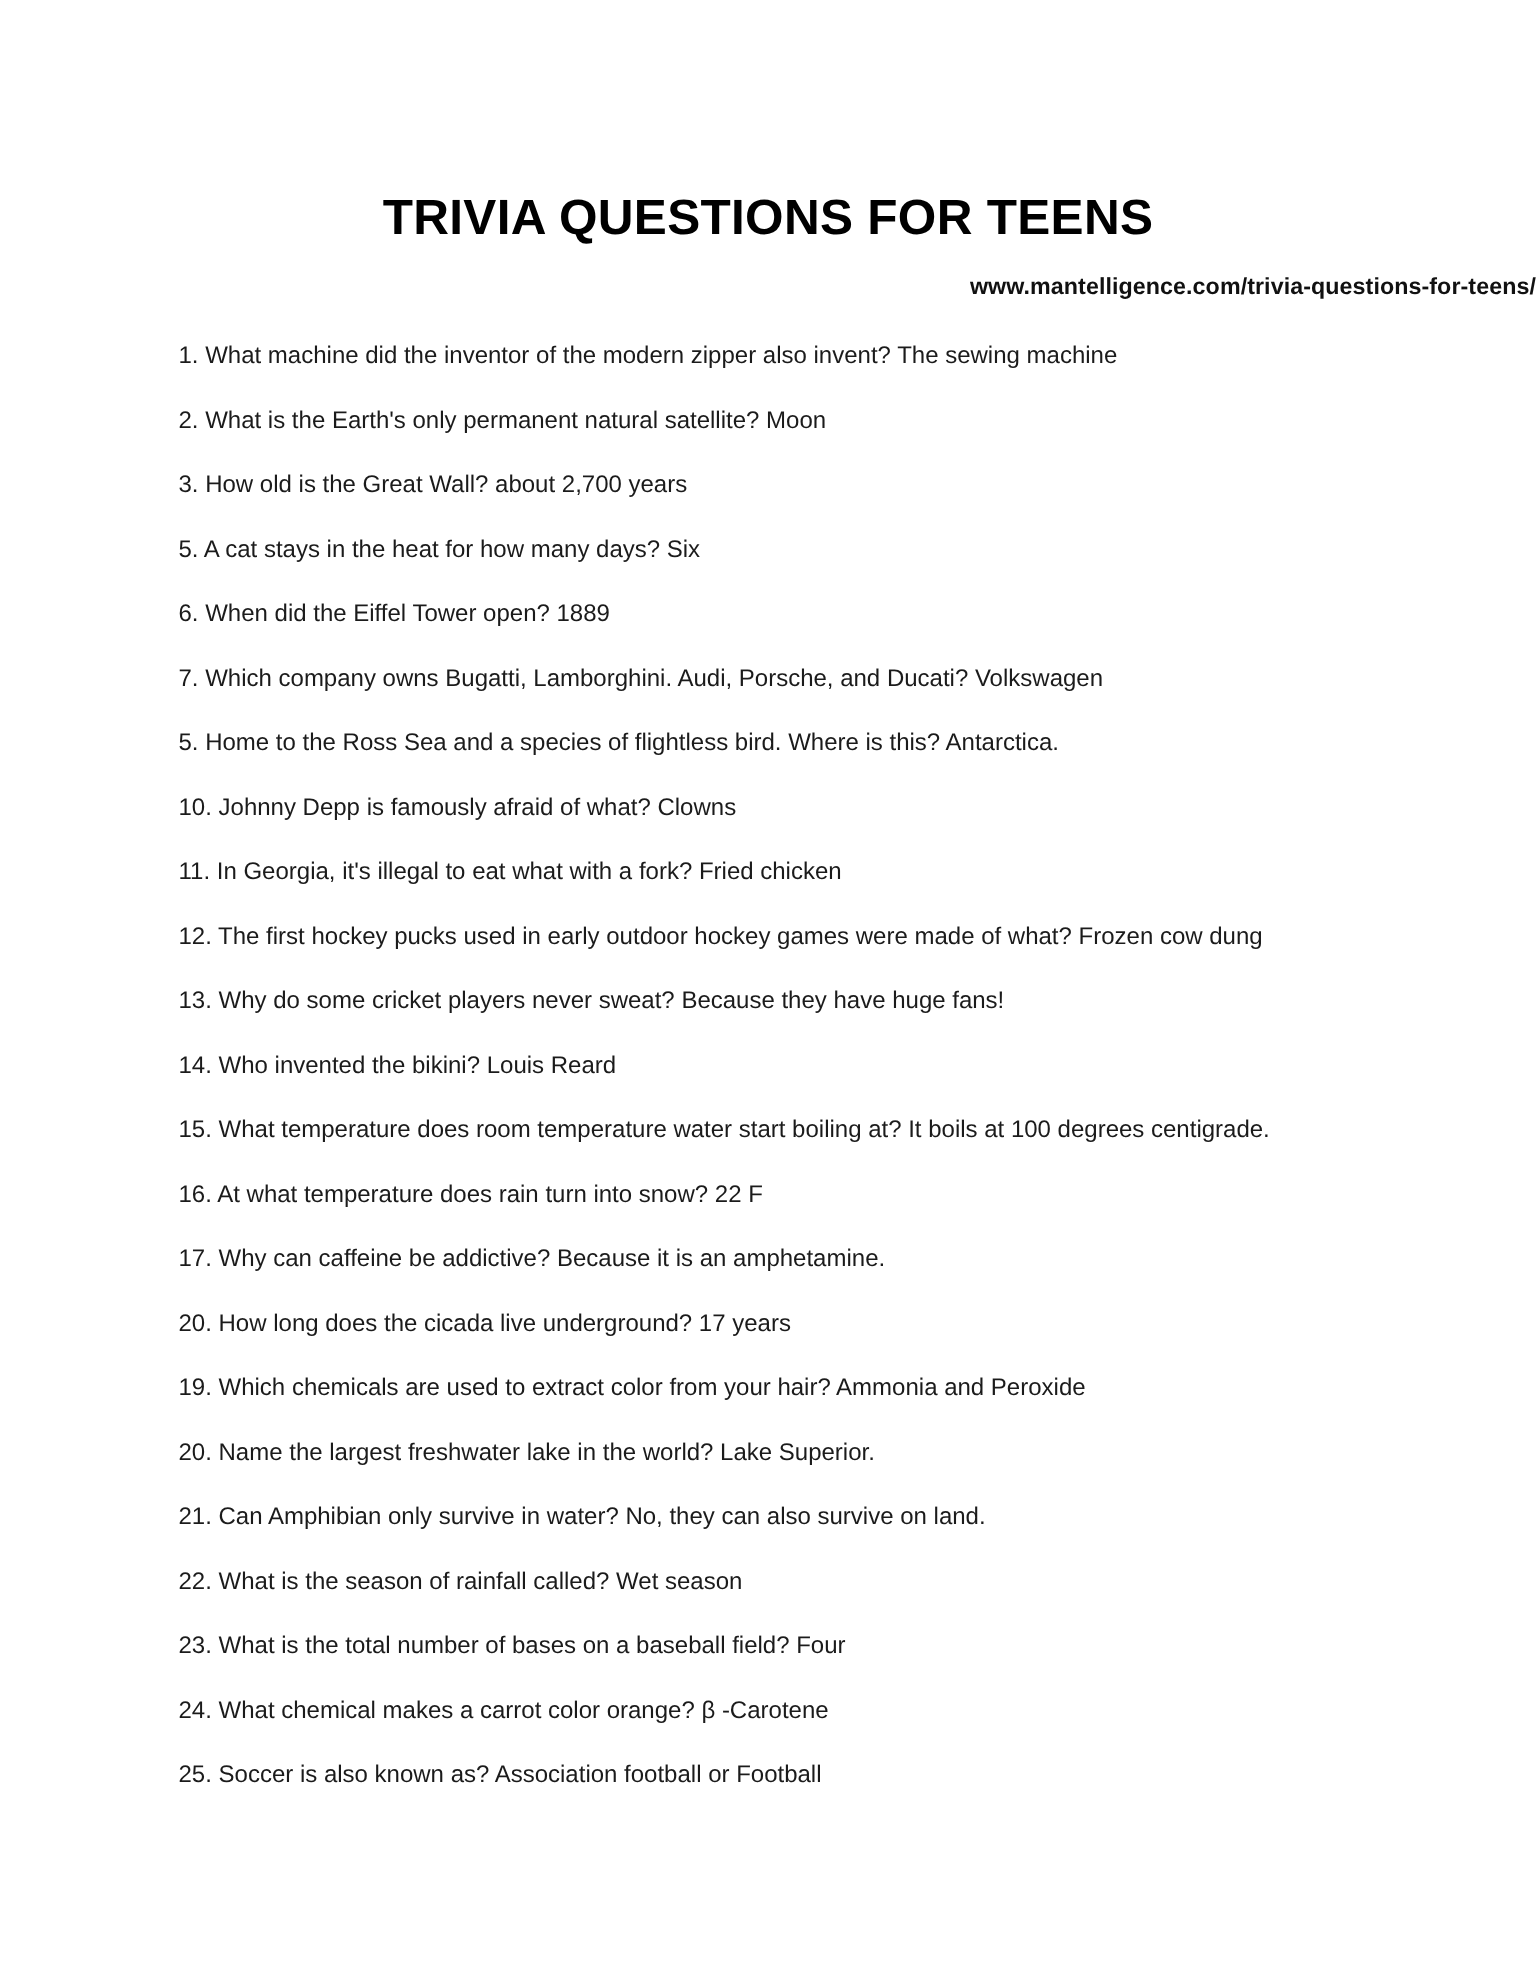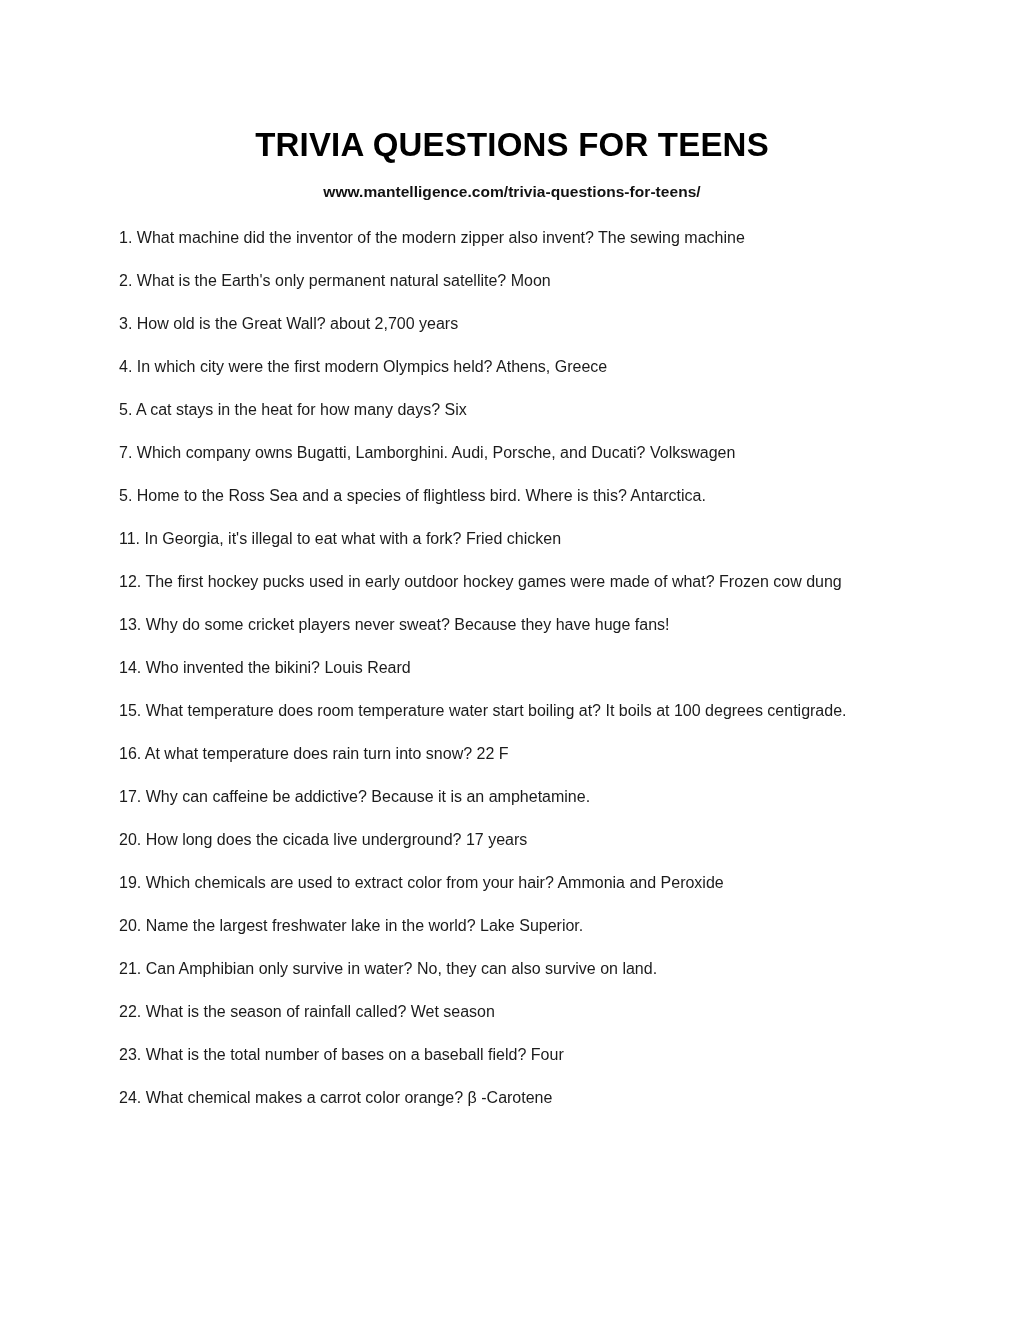--- a/index.html
+++ b/index.html
@@ -26,21 +26,21 @@
     text-align: center;
     font-size: 33px;
     font-weight: bold;
     letter-spacing: 0.2px;
     color: #000000;
     margin: 0;
     padding-top: 126px;
     line-height: 1.15;
   }
   .doc-subtitle {
-    text-align: center;
+    text-align: right;
     font-size: 15.5px;
     font-weight: bold;
     color: #111111;
     margin: 0;
     padding-top: 19px;
     letter-spacing: 0.05px;
   }
   .list {
     margin: 0;
     padding: 0;
@@ -64,33 +64,35 @@
 <div class="page">
 
   <h1 class="doc-title">TRIVIA QUESTIONS FOR TEENS</h1>
 
   <div class="doc-subtitle">www.mantelligence.com/trivia-questions-for-teens/</div>
 
   <ul class="list">
     <li class="list-item">1. What machine did the inventor of the modern zipper also invent? The sewing machine</li>
     <li class="list-item">2. What is the Earth's only permanent natural satellite? Moon</li>
     <li class="list-item">3. How old is the Great Wall? about 2,700 years</li>
-    <li class="list-item">4. In which city were the first modern Olympics held? Athens, Greece</li>
     <li class="list-item">5. A cat stays in the heat for how many days? Six</li>
+    <li class="list-item">6. When did the Eiffel Tower open? 1889</li>
     <li class="list-item">7. Which company owns Bugatti, Lamborghini. Audi, Porsche, and Ducati?  Volkswagen</li>
     <li class="list-item">5. Home to the Ross Sea and a species of flightless bird. Where is this? Antarctica.</li>
+    <li class="list-item">10. Johnny Depp is famously afraid of what? Clowns</li>
     <li class="list-item">11. In Georgia, it's illegal to eat what with a fork? Fried chicken</li>
     <li class="list-item">12. The first hockey pucks used in early outdoor hockey games were made of what? Frozen cow dung</li>
     <li class="list-item">13. Why do some cricket players never sweat? Because they have huge fans!</li>
     <li class="list-item">14. Who invented the bikini? Louis Reard</li>
     <li class="list-item">15. What temperature does room temperature water start boiling at? It boils at 100 degrees centigrade.</li>
     <li class="list-item">16. At what temperature does rain turn into snow? 22 F</li>
     <li class="list-item">17. Why can caffeine be addictive? Because it is an amphetamine.</li>
     <li class="list-item">20. How long does the cicada live underground? 17 years</li>
     <li class="list-item">19. Which chemicals are used to extract color from your hair? Ammonia and Peroxide</li>
     <li class="list-item">20. Name the largest freshwater lake in the world? Lake Superior.</li>
     <li class="list-item">21. Can Amphibian only survive in water? No, they can also survive on land.</li>
     <li class="list-item">22. What is the season of rainfall called? Wet season</li>
     <li class="list-item">23. What is the total number of bases on a baseball field? Four</li>
     <li class="list-item">24. What chemical makes a carrot color orange? β -Carotene</li>
+    <li class="list-item">25. Soccer is also known as? Association football or Football</li>
   </ul>
 
 </div>
 
 </body></html>

